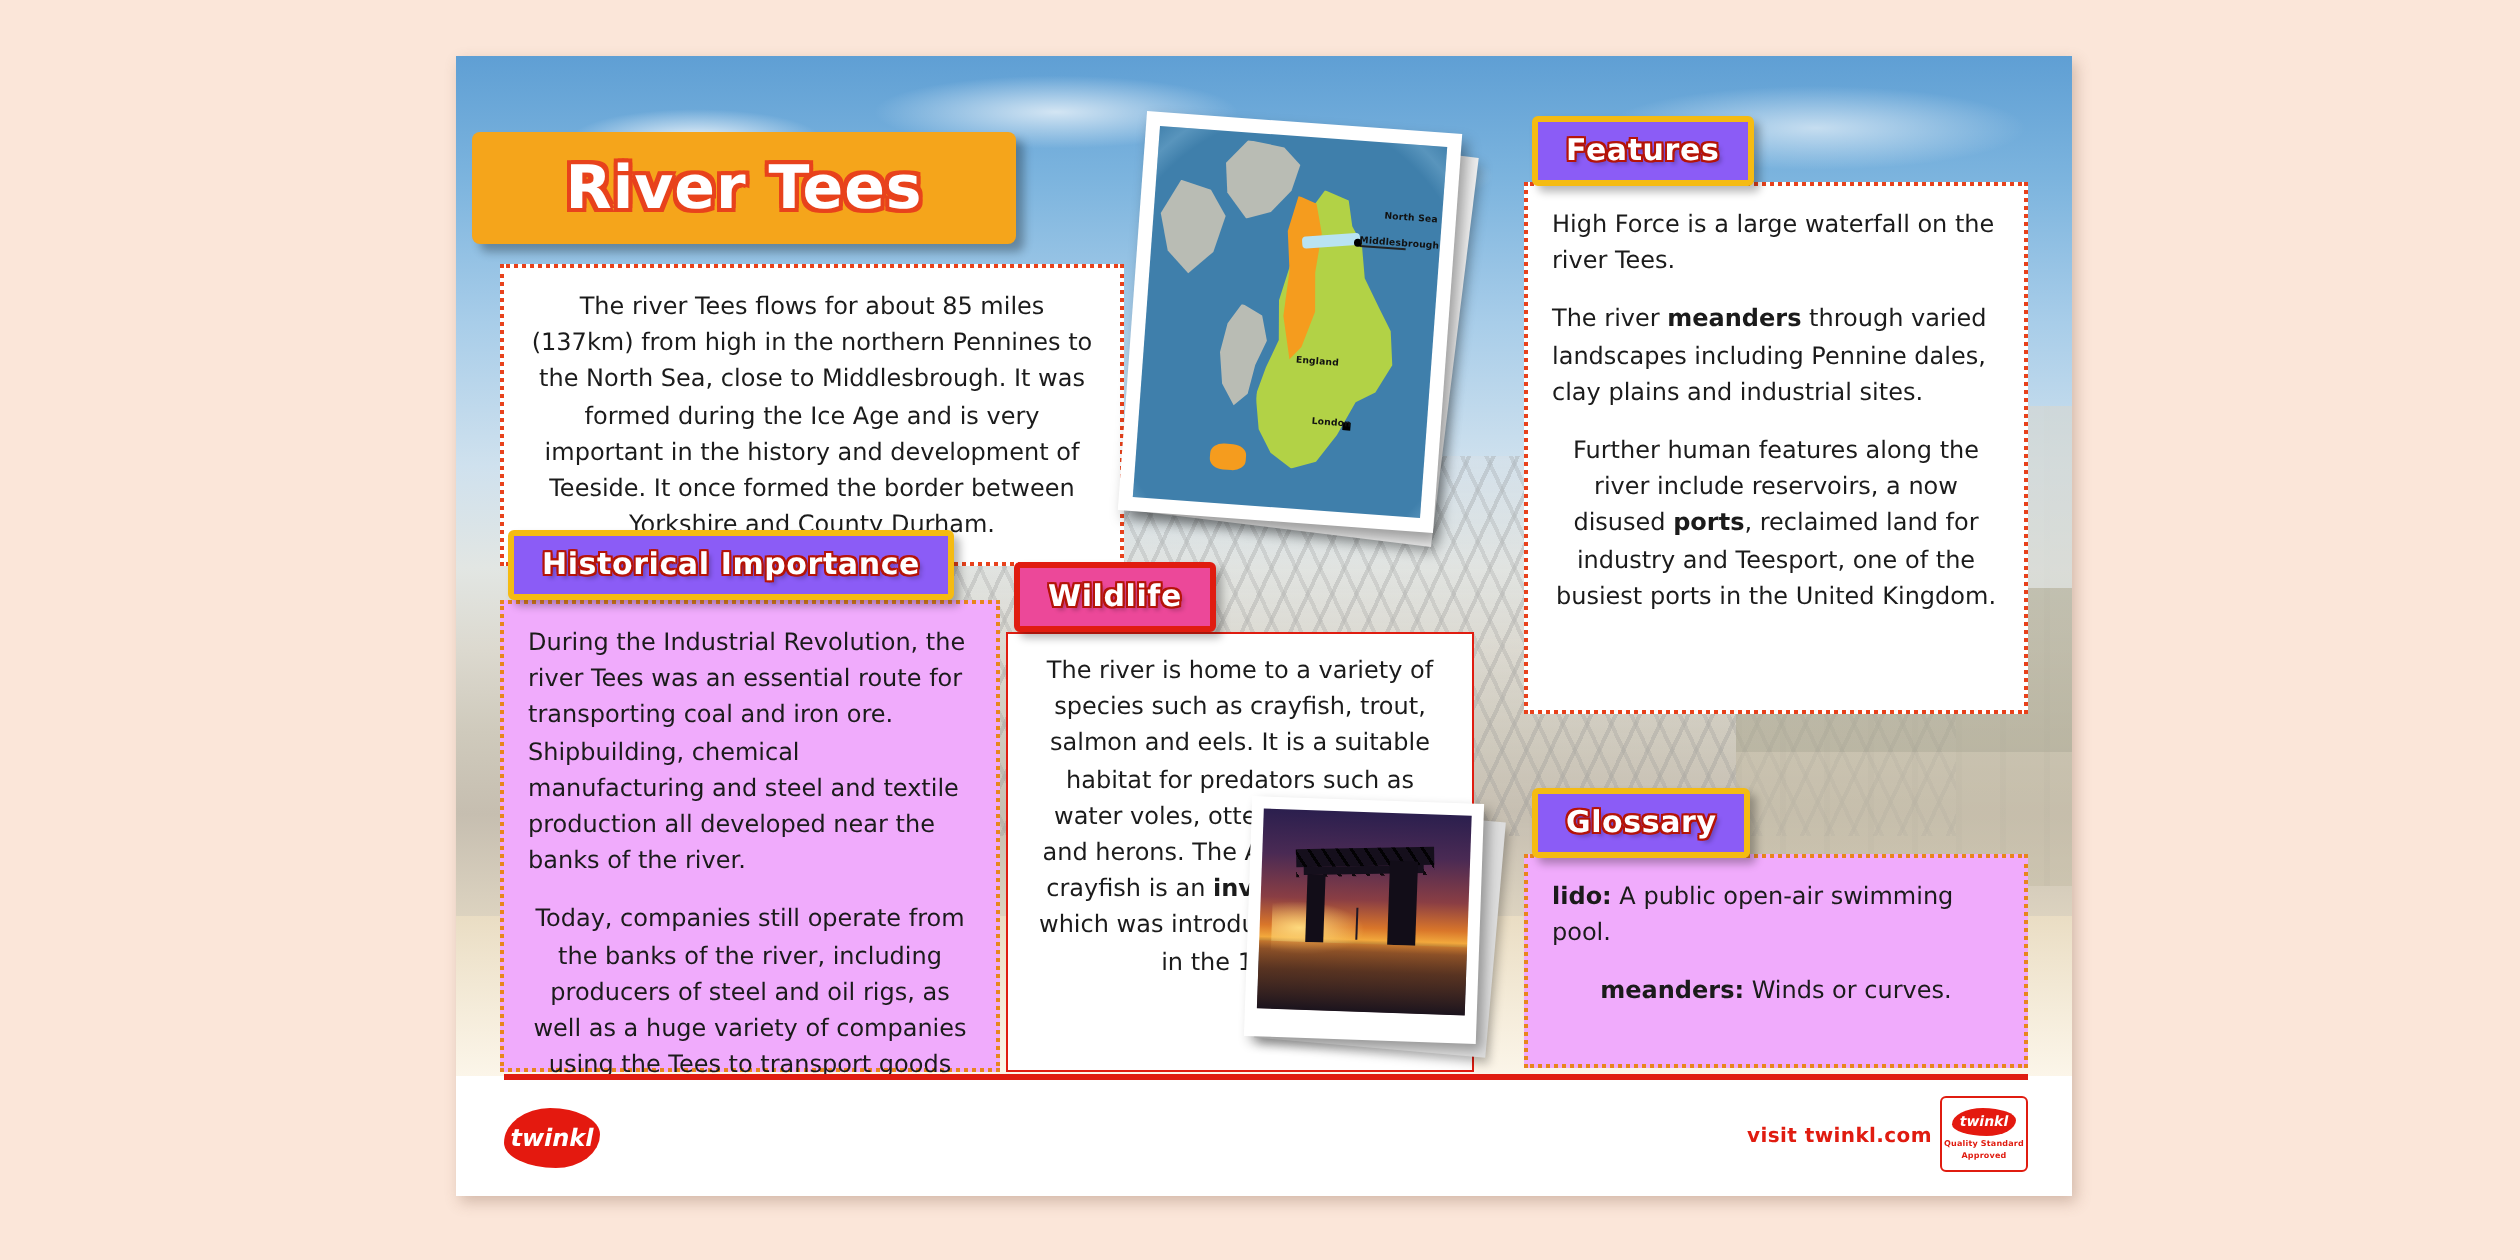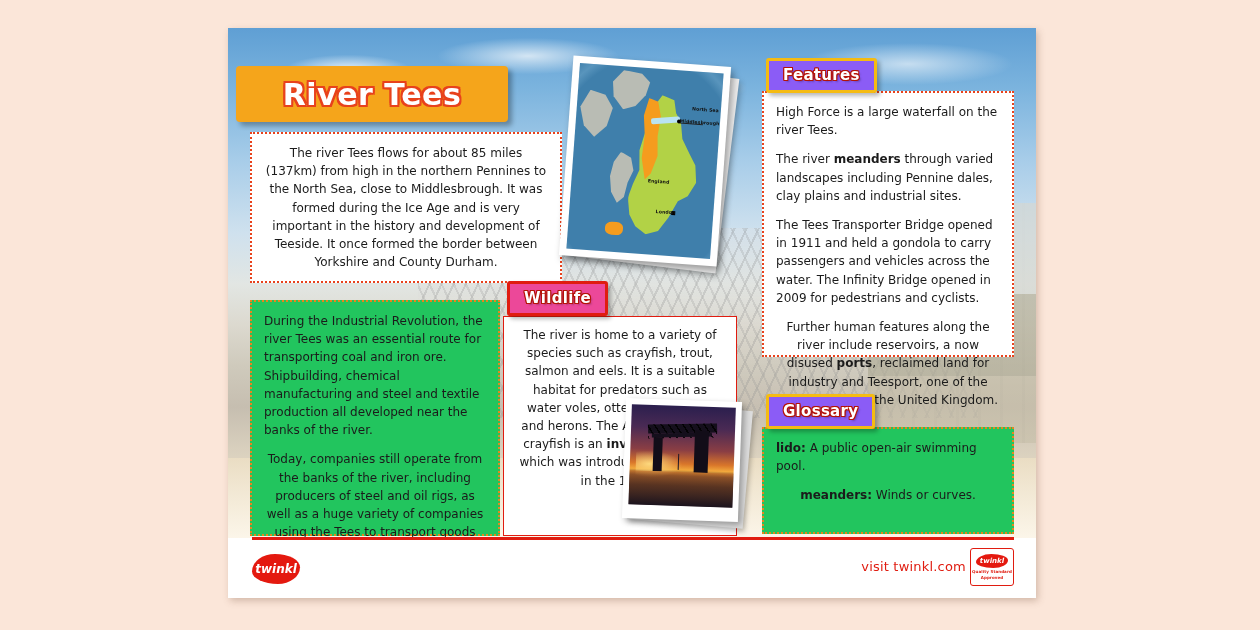--- a/index.html
+++ b/index.html
@@ -100,21 +100,21 @@
     color: #1b1b1b;
     font-size: 12px;
     line-height: 18.2px;
   }
   .textbox.dotted-white {
     background: #ffffff;
     border: 2px dotted #e8421c;
     padding: 10px 12px;
   }
   .textbox.dotted-cream {
-    background: #22c55e;
+    background: #f0abfc;
     border: 2px dotted #e8851c;
     padding: 10px 12px;
   }
   .textbox.solid-white {
     background: #ffffff;
     border: 1.5px solid #e01c10;
     padding: 9px 11px;
   }
   .textbox p { margin: 0 0 11px 0; }
   .textbox p:last-child { margin-bottom: 0; text-align: center; }
@@ -322,21 +322,21 @@
 
   
   #twinkl-left {
     position: absolute; left: 24px; bottom: 14px;
     width: 48px; height: 30px;
     z-index: 9;
   }
   #twinkl-right-text {
     position: absolute; right: 70px; bottom: 24px;
     font-family: "DejaVu Sans", sans-serif;
-    font-weight: normal; font-size: 13px; color: #e01c10;
+    font-weight: bold; font-size: 10px; color: #e01c10;
     letter-spacing: .2px;
     z-index: 9;
   }
   #twinkl-badge {
     position: absolute; right: 22px; bottom: 12px;
     width: 42px; height: 36px;
     border: 1.5px solid #e01c10;
     border-radius: 3px;
     background: #ffffff;
     display: flex; flex-direction: column;
@@ -377,35 +377,35 @@
     </div>
 
     <div id="title-banner">
       <span id="title-text">River Tees</span>
     </div>
 
     <div id="intro-box" class="textbox dotted-white">
       <p>The river Tees flows for about 85 miles (137km) from high in the northern Pennines to the North Sea, close to Middlesbrough. It was formed during the Ice Age and is very important in the history and development of Teeside. It once formed the border between Yorkshire and County Durham.</p>
     </div>
 
+    <div id="hist-hdr" class="hdr red">Historical Importance</div>
     <div id="hist-box" class="textbox dotted-cream">
       <p>During the Industrial Revolution, the river Tees was an essential route for transporting coal and iron ore. Shipbuilding, chemical manufacturing and steel and textile production all developed near the banks of the river.</p>
       <p>Today, companies still operate from the banks of the river, including producers of steel and oil rigs, as well as a huge variety of companies using the Tees to transport goods worldwide.</p>
     </div>
 
     <div id="wild-hdr" class="hdr orange">Wildlife</div>
     <div id="wild-box" class="textbox solid-white">
       <p><span>The river is home to a variety of species such as crayfish, trout, salmon and eels. It is a suitable habitat for predators such as water voles, otters, sandpipers and herons. The American signal crayfish is an </span><b>invasive species</b><span> which was introduced by humans in the 1970s.</span></p>
     </div>
 
     <div id="feat-hdr" class="hdr red">Features</div>
     <div id="feat-box" class="textbox dotted-white">
       <p>High Force is a large waterfall on the river Tees.</p>
       <p><span>The river </span><b>meanders</b><span> through varied landscapes including Pennine dales, clay plains and industrial sites.</span></p>
-      <p>The Tees Transporter Bridge opened in 1911 and held a gondola to carry passengers and vehicles across the water. The Infinity Bridge opened in 2009 for pedestrians and cyclists.</p>
       <p><span>Further human features along the river include reservoirs, a now disused </span><b>ports</b><span>, reclaimed land for industry and Teesport, one of the busiest ports in the United Kingdom.</span></p>
     </div>
 
     <div id="gloss-hdr" class="hdr red">Glossary</div>
     <div id="gloss-box" class="textbox dotted-cream">
       <p><b>lido:</b><span> A public open-air swimming pool.</span></p>
       <p><b>meanders:</b><span> Winds or curves.</span></p>
     </div>
 
     <div id="map-card-behind"></div>

